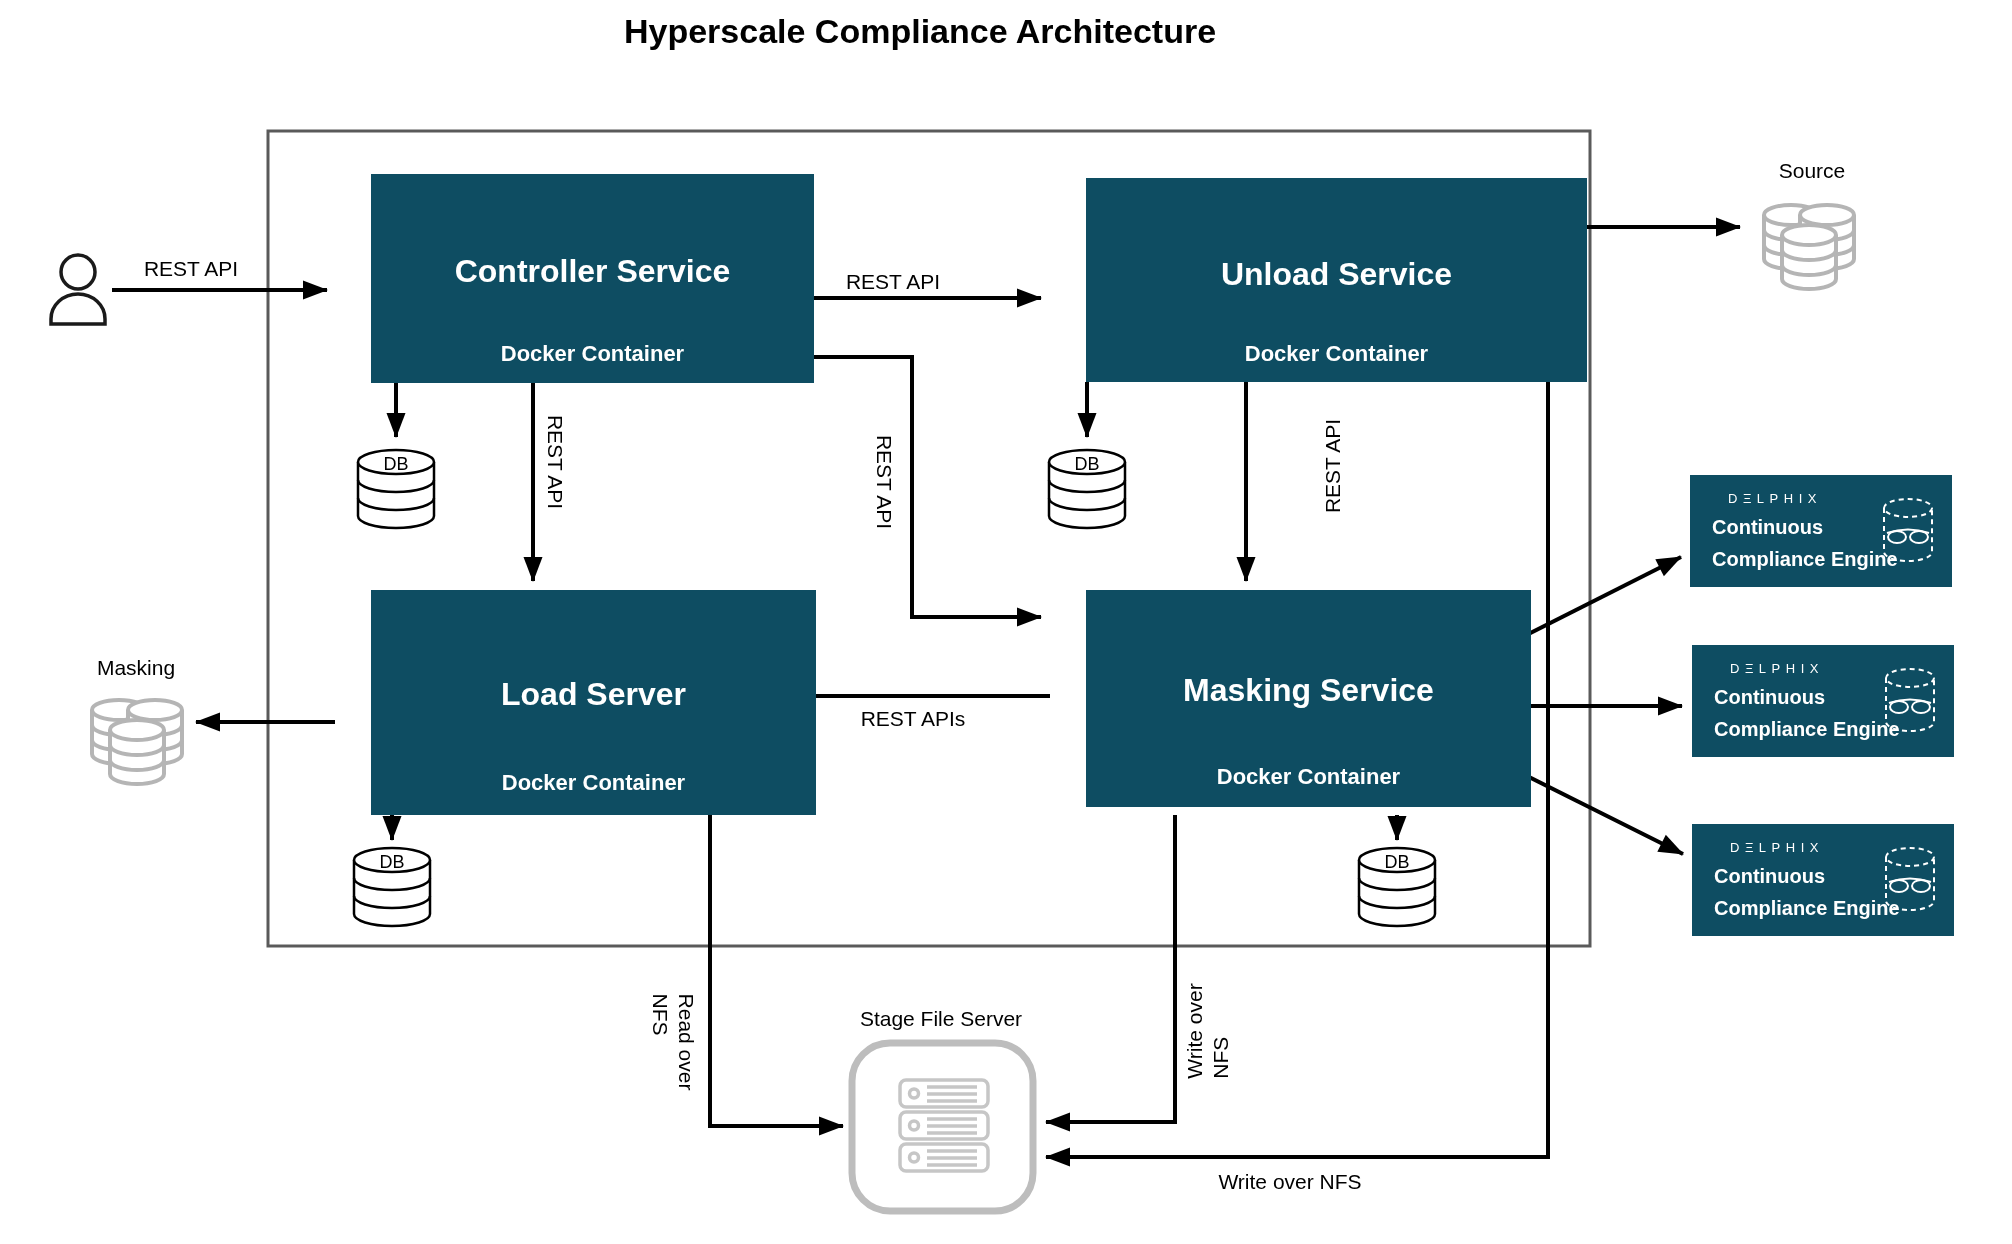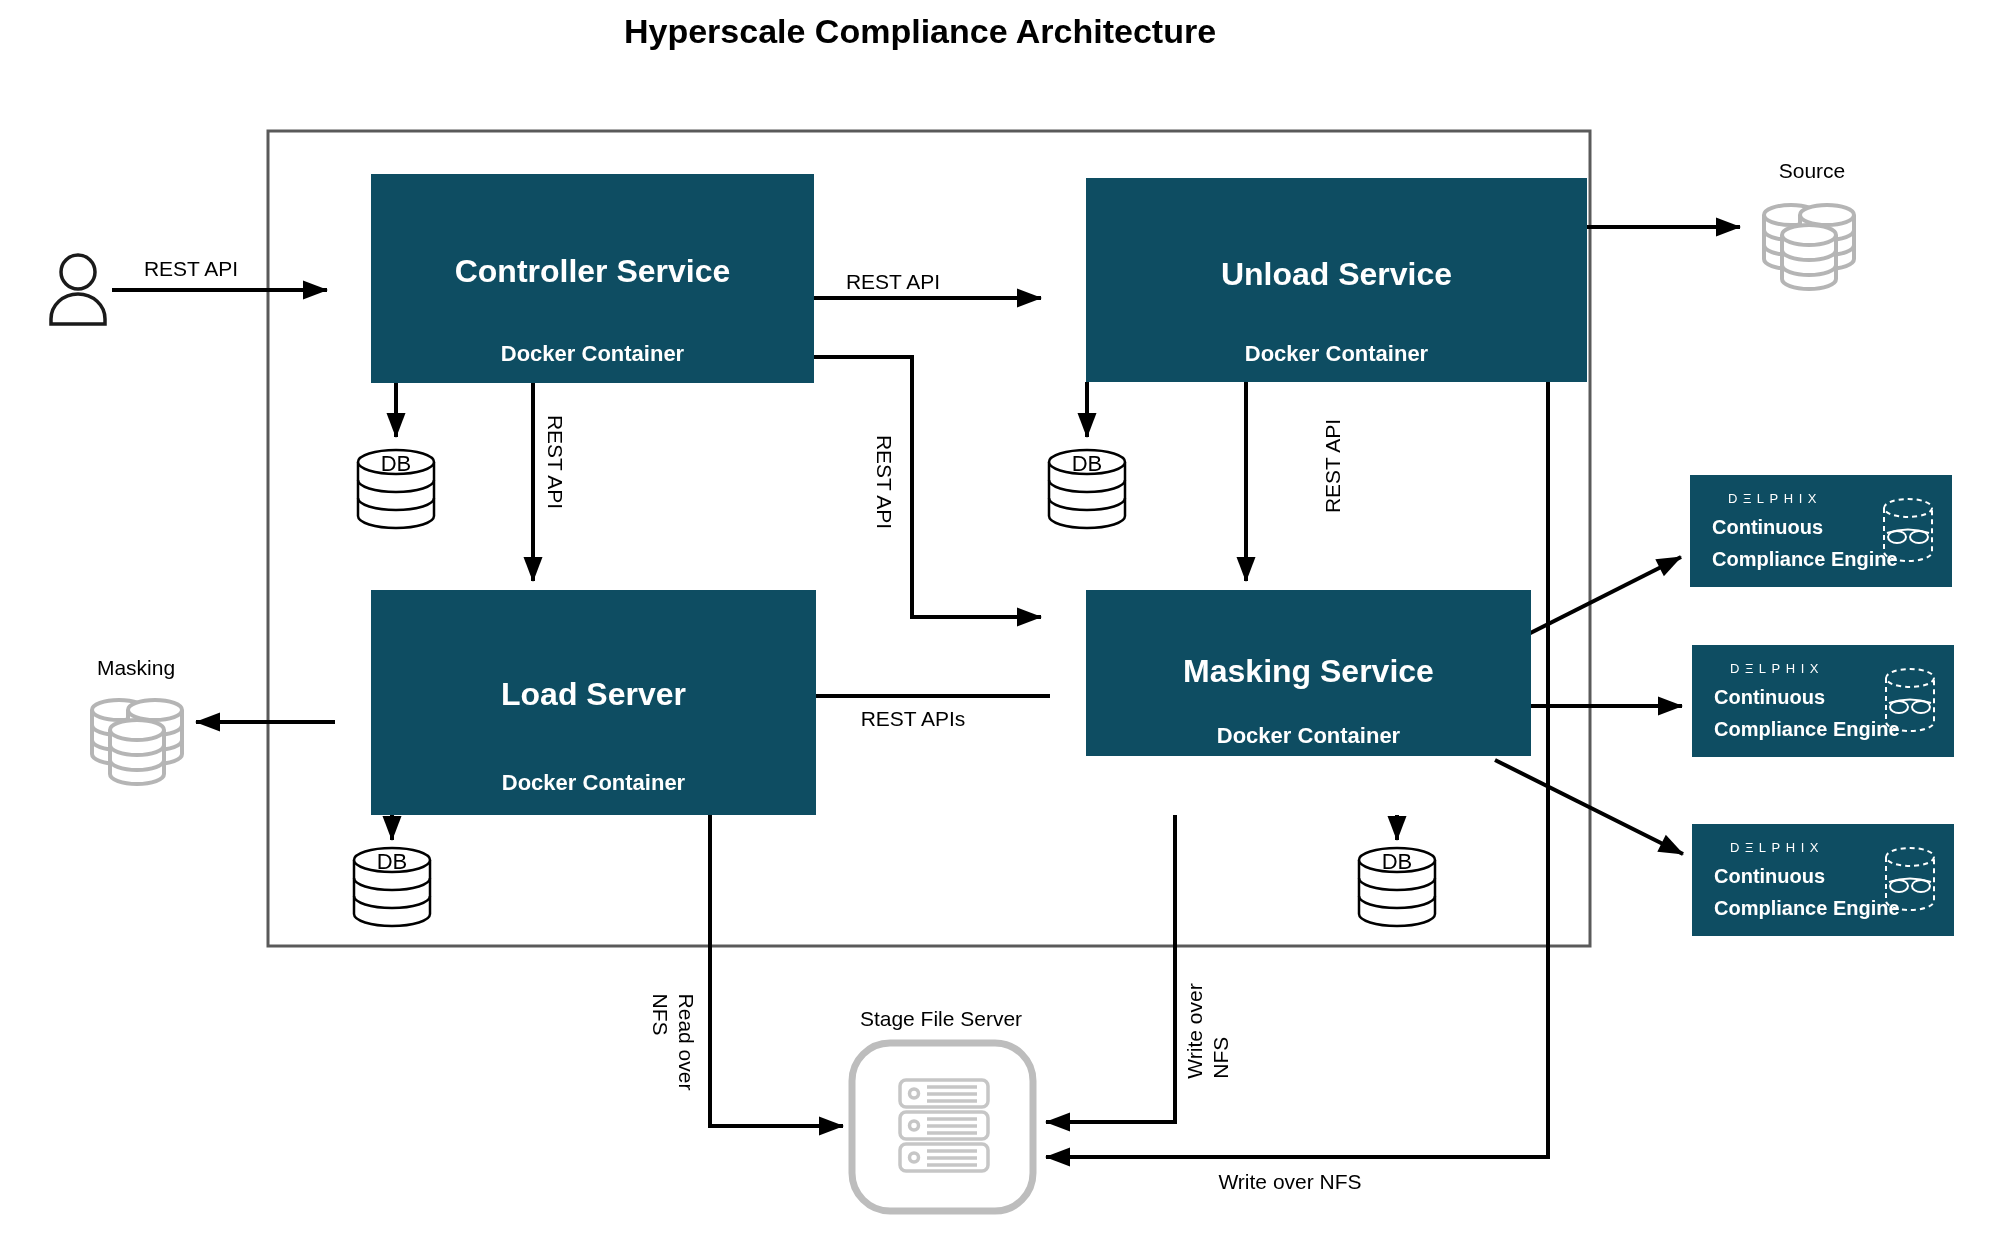--- a/index.html
+++ b/index.html
@@ -16,21 +16,21 @@
   .engine { position:absolute; background:#0e4d62; width:262px; height:112px; }
   .engine .eng-logo  { position:absolute; left:38px; top:16px; color:#fff; font-size:13px;
                        letter-spacing:5.5px; white-space:nowrap; }
   .engine .eng-line1 { position:absolute; left:22px; top:41px; color:#fff; font-size:20px;
                        font-weight:bold; white-space:nowrap; }
   .engine .eng-line2 { position:absolute; left:22px; top:73px; color:#fff; font-size:20px;
                        font-weight:bold; white-space:nowrap; }
   .engine svg.eng-icon { position:absolute; right:16px; top:23px; }
   .lbl { position:absolute; transform:translate(-50%,-50%); font-size:21px; color:#000;
          white-space:nowrap; }
-  .lbl.small { font-size:22px; }
+  .lbl.small { font-size:18px; }
   .vlbl-cw  { position:absolute; transform:translate(-50%,-50%) rotate(90deg);
               font-size:21px; color:#000; white-space:pre-line; text-align:left; line-height:26px; }
   .vlbl-ccw { position:absolute; transform:translate(-50%,-50%) rotate(-90deg);
               font-size:21px; color:#000; white-space:pre-line; text-align:left; line-height:26px; }
 </style>
 </head>
 <body>
 
 <div id="stage-area">
 
@@ -117,21 +117,21 @@
     <div class="svc-sub">Docker Container</div>
   </div>
   <div class="svc" style="left:1050px; top:178px; width:501px; height:204px;">
     <div class="svc-name">Unload Service</div>
     <div class="svc-sub">Docker Container</div>
   </div>
   <div class="svc" style="left:335px; top:590px; width:445px; height:225px;">
     <div class="svc-name">Load Server</div>
     <div class="svc-sub">Docker Container</div>
   </div>
-  <div class="svc" style="left:1050px; top:590px; width:445px; height:166px;">
+  <div class="svc" style="left:1050px; top:590px; width:445px; height:217px;">
     <div class="svc-name">Masking Service</div>
     <div class="svc-sub">Docker Container</div>
   </div>
 
   <div class="engine" style="left:1690px; top:475px;">
     <div class="eng-logo">DΞLPHIX</div>
     <div class="eng-line1">Continuous</div>
     <div class="eng-line2">Compliance Engine</div>
     <svg class="eng-icon" width="56" height="70" viewBox="0 0 56 70">
       <g stroke="#fff" stroke-width="2" fill="none" stroke-dasharray="5 4">

